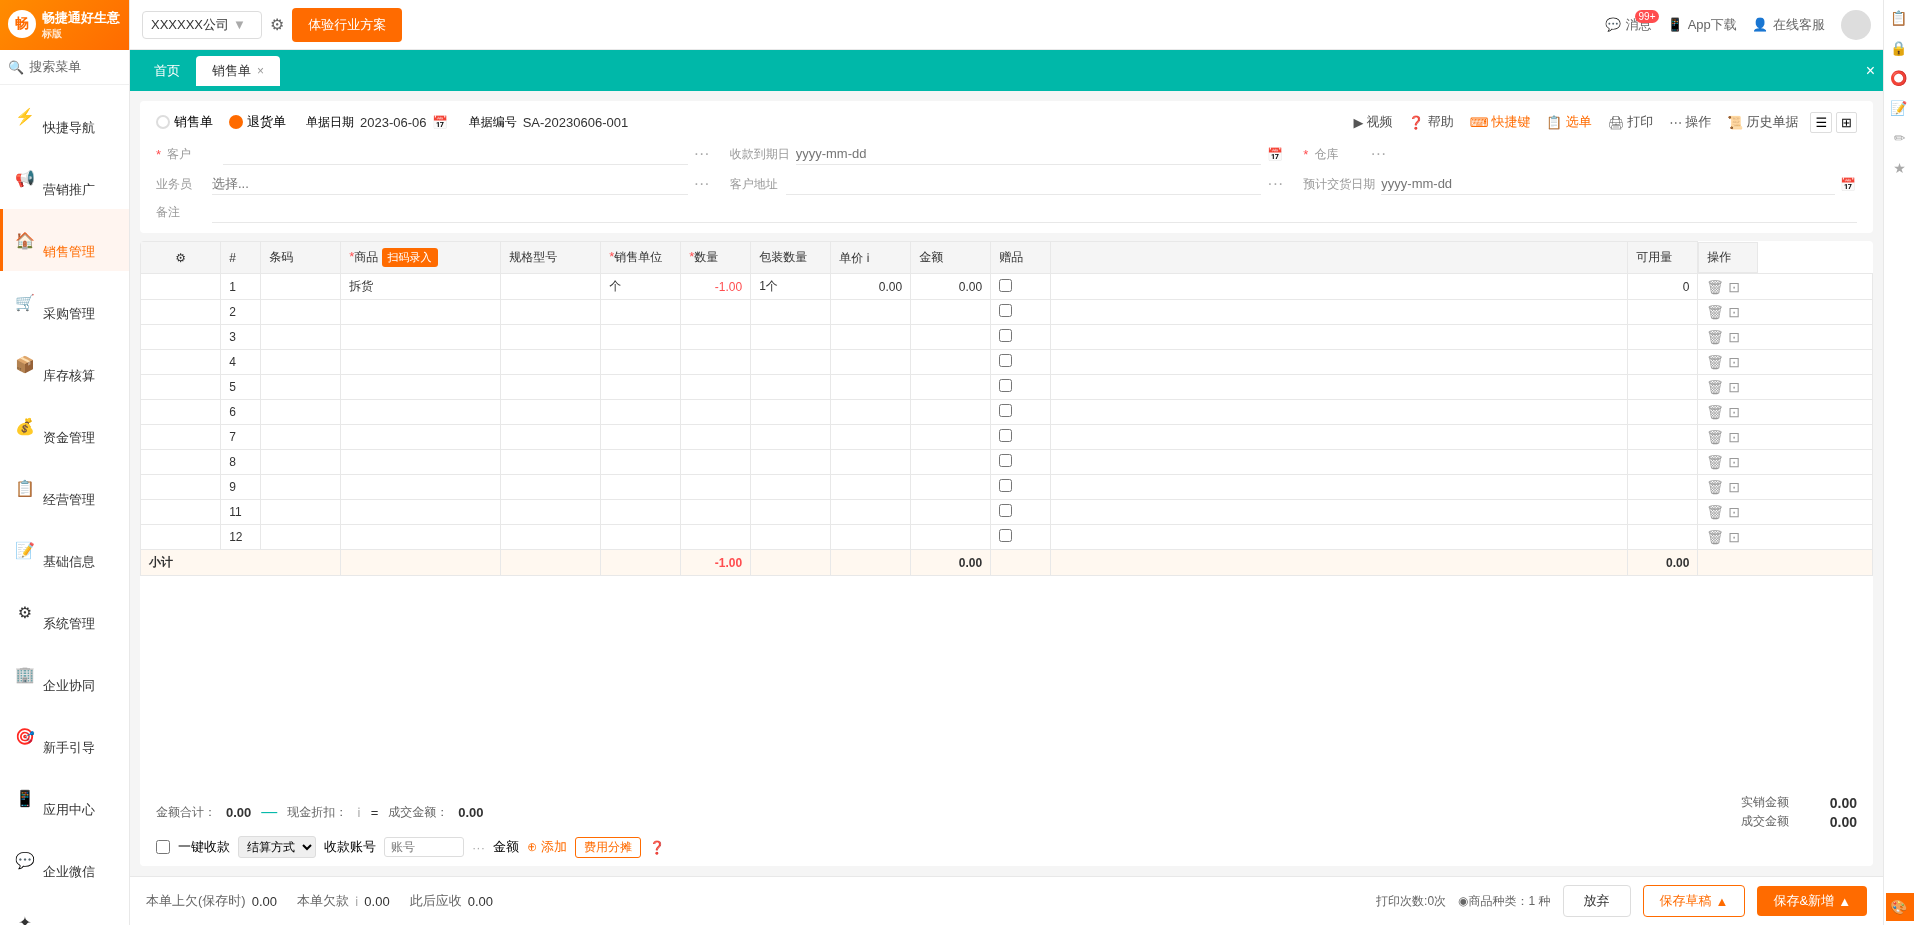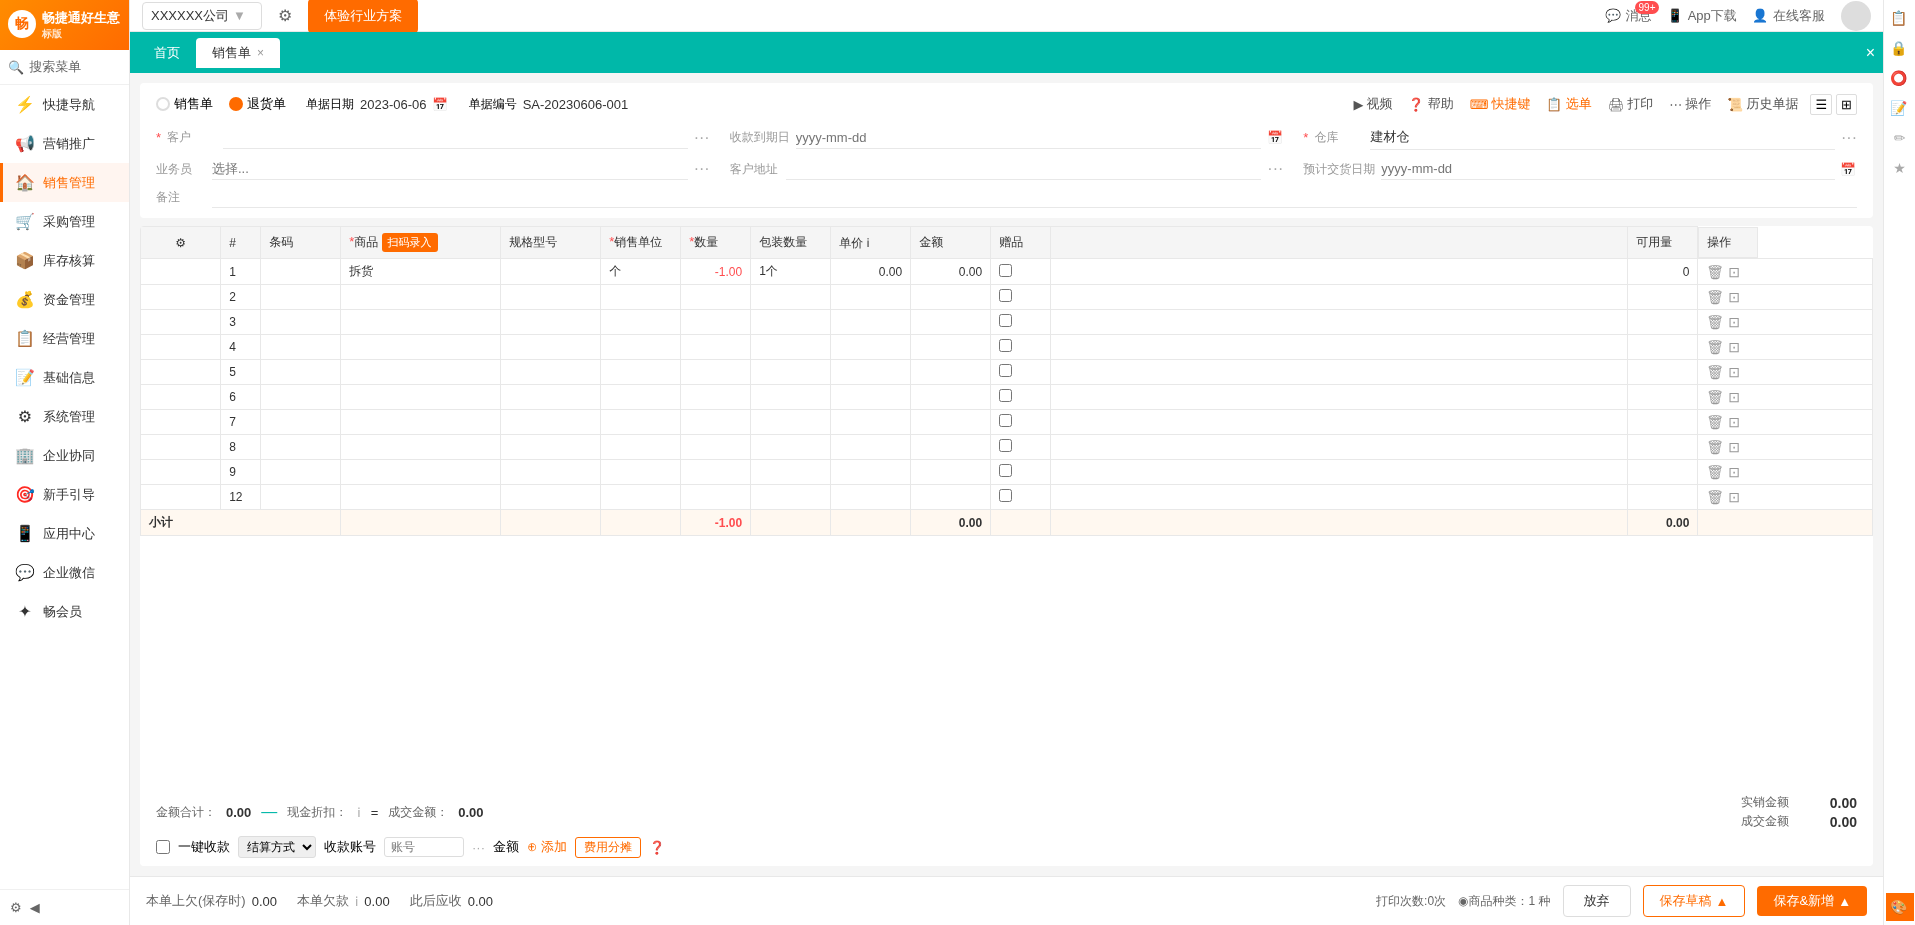--- a/index.html
+++ b/index.html
@@ -6,28 +6,28 @@
     body { width: 1915px; height: 925px; overflow: hidden; background: #f5f5f5; display: flex; }
 
     
     .sidebar { width: 130px; min-width: 130px; background: #fff; display: flex; flex-direction: column; border-right: 1px solid #e8e8e8; height: 925px; }
     .sidebar-header { background: linear-gradient(135deg, #ff8c00, #ff6b00); padding: 10px 8px; display: flex; align-items: center; gap: 6px; height: 50px; }
     .sidebar-logo-text { color: #fff; font-size: 12px; font-weight: bold; line-height: 1.3; }
     .sidebar-search { display: flex; align-items: center; padding: 8px; border-bottom: 1px solid #f0f0f0; cursor: pointer; color: #666; gap: 5px; }
     .sidebar-item { display: flex; align-items: center; padding: 10px 12px; cursor: pointer; color: #333; gap: 8px; border-left: 3px solid transparent; }
     .sidebar-item.active { background: #fff5f0; border-left-color: #ff6b00; color: #ff6b00; }
     .sidebar-item-icon { font-size: 16px; width: 20px; text-align: center; }
-    .sidebar-item-label { font-size: 13px; }
+    .sidebar-item-label { font-size: 13px; margin-top: 24px; }
     .sidebar-bottom { margin-top: auto; display: flex; align-items: center; padding: 10px; border-top: 1px solid #f0f0f0; gap: 8px; }
 
     
     .main { flex: 1; display: flex; flex-direction: column; overflow: hidden; }
 
     
-    .topbar { height: 32px; background: #fff; display: flex; align-items: center; padding: 0 12px; border-bottom: 1px solid #e8e8e8; gap: 12px; }
+    .topbar { height: 50px; background: #fff; display: flex; align-items: center; padding: 0 12px; border-bottom: 1px solid #e8e8e8; gap: 4px; }
     .company-selector { display: flex; align-items: center; gap: 4px; border: 1px solid #ddd; border-radius: 4px; padding: 4px 8px; cursor: pointer; min-width: 120px; }
     .company-name { font-size: 13px; color: #333; }
     .topbar-gear { color: #666; cursor: pointer; font-size: 16px; padding: 4px; }
     .trial-btn { background: #ff6b00; color: #fff; border: none; border-radius: 4px; padding: 8px 16px; cursor: pointer; font-size: 13px; }
     .topbar-right { margin-left: auto; display: flex; align-items: center; gap: 16px; }
     .topbar-icon-group { display: flex; align-items: center; gap: 4px; color: #666; cursor: pointer; position: relative; }
     .badge-red { background: #ff4d4f; color: #fff; font-size: 10px; padding: 1px 4px; border-radius: 8px; position: absolute; top: -6px; right: -8px; }
     .avatar { width: 30px; height: 30px; border-radius: 50%; background: #ddd; }
 
     
@@ -306,21 +306,20 @@
           <span class="field-dots">···</span>
         </div>
         <div class="field-row">
           <span class="field-label">收款到期日</span>
           <input class="field-input" type="text" placeholder="yyyy-mm-dd" style="flex: 1 1 0%;">
           <span class="field-calendar">📅</span>
         </div>
         <div class="field-row" style="position:relative;">
           <span class="field-required">*</span>
           <span class="field-label">仓库</span>
-          <span class="field-input" style="flex:1;display:inline-block;border-bottom:1px solid #e8e8e8;padding:3px 0;">建材仓</span>
           <span class="field-dots">···</span>
 
         </div>
 
         <div class="field-row">
           <span class="field-label">业务员</span>
           <input class="field-input" type="text" placeholder="选择..." style="flex: 1 1 0%;">
           <span class="field-dots">···</span>
         </div>
         <div class="field-row">
@@ -550,20 +549,41 @@
     <td class="td-num"></td>
     <td>
       <div class="col-ops">
         <span class="op-icon">🗑</span>
         <span class="op-icon">⊡</span>
       </div>
     </td>
   </tr>
               <tr>
     <td class="col-gear"></td>
+    <td>11</td>
+    <td style="cursor:pointer;"></td>
+    <td style="cursor:pointer;"></td>
+    <td></td>
+    <td></td>
+    <td class=" td-num"></td>
+    <td></td>
+    <td class="td-num"></td>
+    <td class="td-num"></td>
+    <td><input type="checkbox" style=""></td>
+    <td></td>
+    <td class="td-num"></td>
+    <td>
+      <div class="col-ops">
+        <span class="op-icon">🗑</span>
+        <span class="op-icon">⊡</span>
+      </div>
+    </td>
+  </tr>
+              <tr>
+    <td class="col-gear"></td>
     <td>12</td>
     <td style="cursor:pointer;"></td>
     <td style="cursor:pointer;"></td>
     <td></td>
     <td></td>
     <td class=" td-num"></td>
     <td></td>
     <td class="td-num"></td>
     <td class="td-num"></td>
     <td><input type="checkbox" style=""></td>

